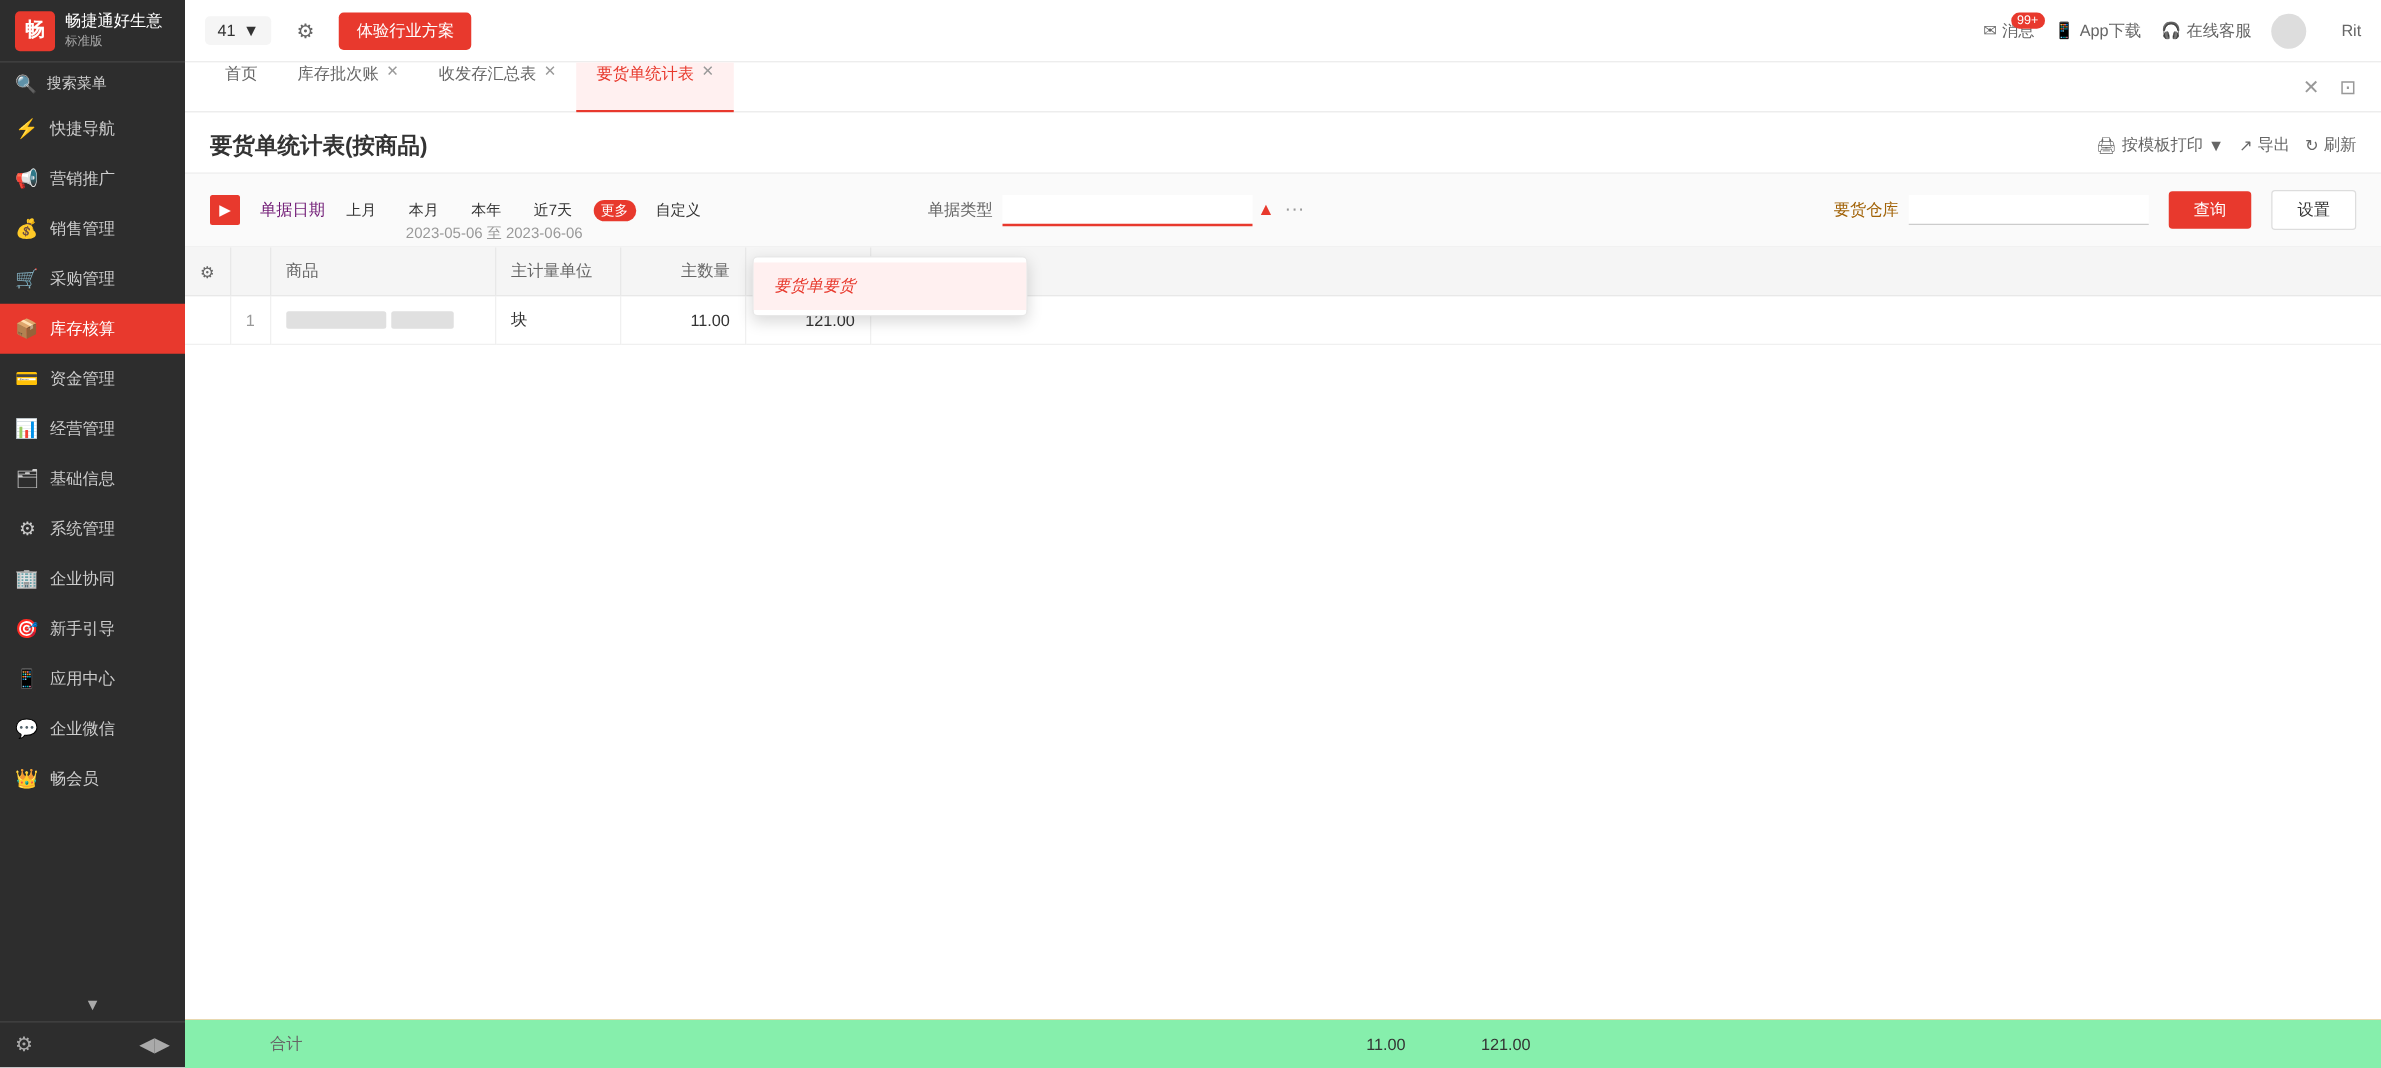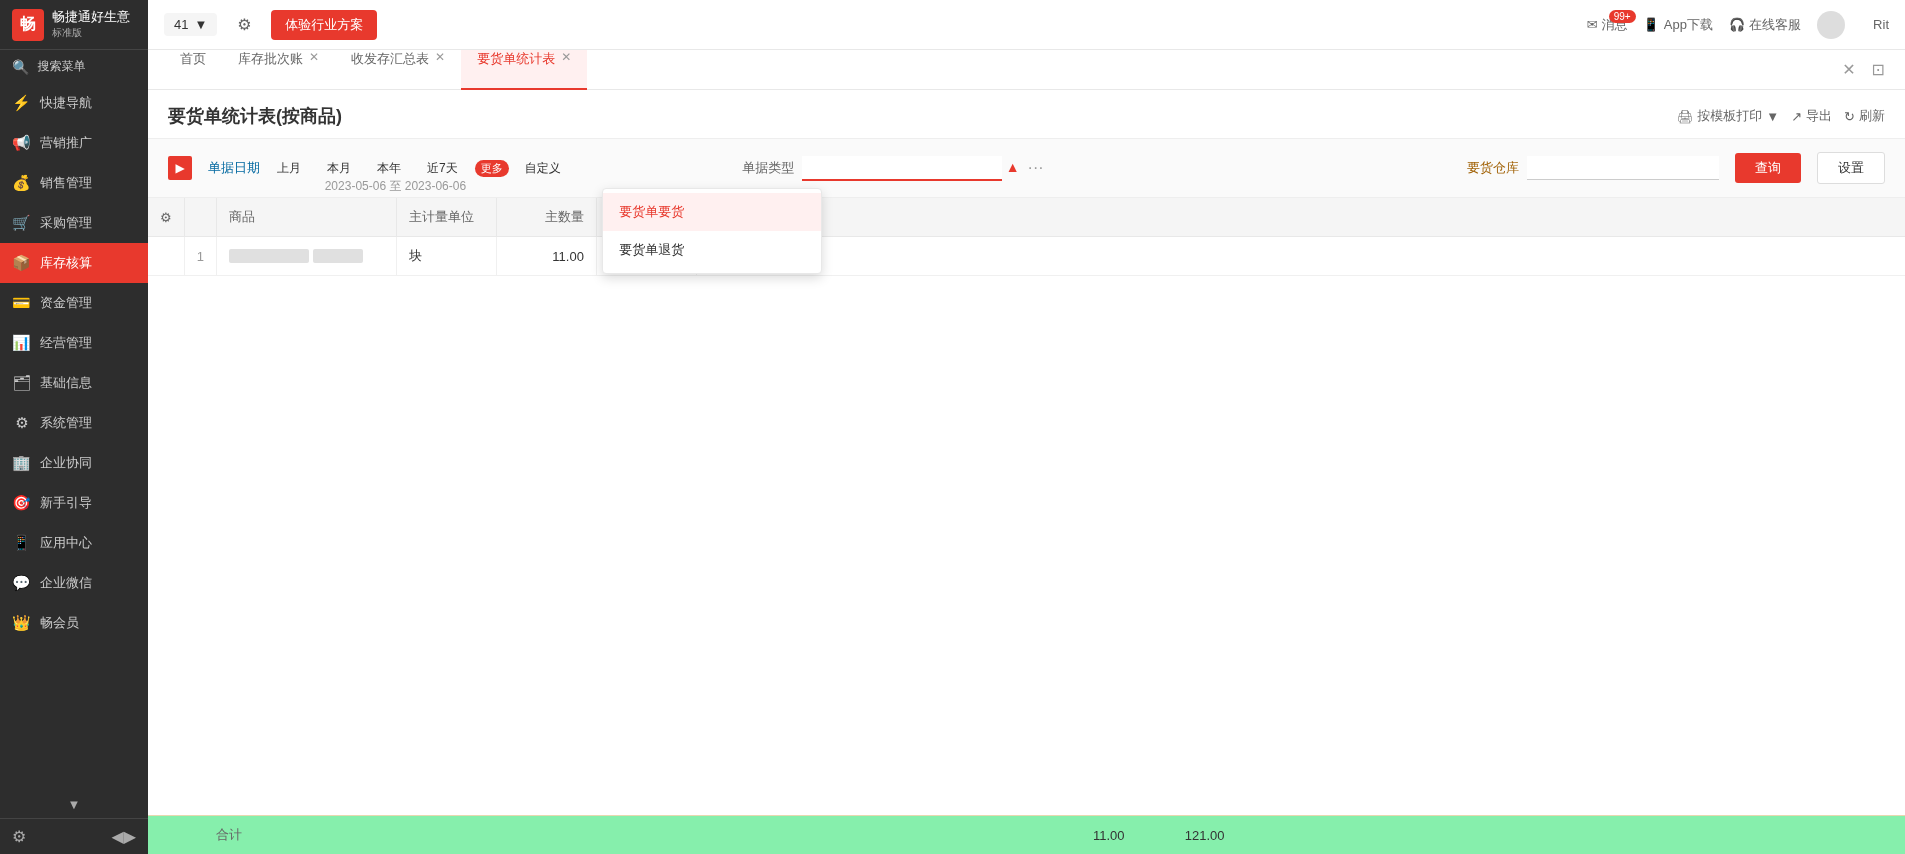--- a/index.html
+++ b/index.html
@@ -58,38 +58,38 @@
     .page-title { font-size: 18px; font-weight: bold; color: #333; }
     .page-actions { display: flex; align-items: center; gap: 12px; }
     .print-btn { display: flex; align-items: center; gap: 4px; color: #666; cursor: pointer; font-size: 13px; }
     .export-btn { display: flex; align-items: center; gap: 4px; color: #666; cursor: pointer; font-size: 13px; }
     .refresh-btn { display: flex; align-items: center; gap: 4px; color: #666; cursor: pointer; font-size: 13px; }
 
     
     .filter-bar { padding: 8px 20px; background: #fafafa; border-top: 1px solid #eee; border-bottom: 1px solid #eee; display: flex; align-items: center; gap: 16px; flex-wrap: wrap; min-height: 60px; }
     .filter-toggle { width: 24px; height: 24px; background: #e8392d; border-radius: 2px; display: flex; align-items: center; justify-content: center; color: white; cursor: pointer; font-size: 12px; }
     .filter-group { display: flex; align-items: center; gap: 8px; }
-    .filter-label { color: #0369a1; font-size: 13px; white-space: nowrap; }
+    .filter-label { color: #701a75; font-size: 13px; white-space: nowrap; }
     .date-btn { padding: 4px 8px; font-size: 12px; cursor: pointer; color: #333; border: 1px solid transparent; border-radius: 3px; }
     .date-hot { background: #e8392d; color: white; border-radius: 10px; padding: 1px 6px; font-size: 11px; cursor: pointer; }
     .date-custom { padding: 4px 8px; font-size: 12px; cursor: pointer; color: #333; }
     .filter-select-group { display: flex; align-items: center; gap: 8px; flex: 1; }
     .filter-select-label { color: #666; font-size: 13px; white-space: nowrap; }
     .filter-select { border: none; border-bottom: 1px solid #e8392d; padding: 4px 8px; font-size: 13px; outline: none; flex: 1; min-width: 200px; max-width: 400px; background: white; }
     .filter-select-arrow { color: #e8392d; cursor: pointer; font-size: 14px; }
     .filter-more { color: #999; cursor: pointer; font-size: 16px; }
     .warehouse-group { display: flex; align-items: center; gap: 8px; }
     .warehouse-label { color: #a16207; font-size: 13px; }
     .warehouse-input { border: none; border-bottom: 1px solid #ccc; padding: 4px 8px; font-size: 13px; outline: none; min-width: 120px; }
     .query-btn { background: #e8392d; color: white; border: none; padding: 6px 20px; border-radius: 3px; cursor: pointer; font-size: 13px; }
     .settings-btn { background: white; color: #333; border: 1px solid #ddd; padding: 6px 20px; border-radius: 3px; cursor: pointer; font-size: 13px; }
 
     
     .dropdown-container { position: relative; }
-    .dropdown-menu { position: absolute; top: 32px; left: -200px; background: white; border: 1px solid #e8e8e8; border-radius: 4px; box-shadow: 0 4px 12px rgba(0,0,0,0.15); z-index: 1000; min-width: 220px; padding: 4px 0; }
+    .dropdown-menu { position: absolute; top: 49px; left: -200px; background: white; border: 1px solid #e8e8e8; border-radius: 4px; box-shadow: 0 4px 12px rgba(0,0,0,0.15); z-index: 1000; min-width: 220px; padding: 4px 0; font-style: italic; }
     .dropdown-item { padding: 10px 16px; cursor: pointer; font-size: 13px; color: #333; }
     .dropdown-item.selected { background: #fff0f0; color: #e8392d; }
 
     
     .table-container { padding: 0 0; }
     table { width: 100%; border-collapse: collapse; }
     thead tr { background: #f5f5f5; }
     th { padding: 10px 12px; text-align: left; font-size: 13px; font-weight: normal; color: #666; border-bottom: 1px solid #e8e8e8; border-right: 1px solid #e8e8e8; white-space: nowrap; }
     th:last-child { border-right: none; }
     td { padding: 10px 12px; font-size: 13px; color: #333; border-bottom: 1px solid #f0f0f0; border-right: 1px solid #f0f0f0; white-space: nowrap; }
@@ -284,21 +284,20 @@
         </div>
 
         <div class="filter-select-group">
           <span class="filter-select-label">单据类型</span>
           <div class="dropdown-container">
             <input class="filter-select" value="" style="border-bottom: 2px solid rgb(232, 57, 45);">
             <span class="filter-select-arrow">▲</span>
             
             <div class="dropdown-menu">
               <div class="dropdown-item selected">要货单要货</div>
-              <div class="dropdown-item">要货单退货</div>
             </div>
           </div>
           <span class="filter-more">···</span>
         </div>
 
         <div class="warehouse-group">
           <span class="warehouse-label">要货仓库</span>
           <input class="warehouse-input" value="" style="">
         </div>
 

